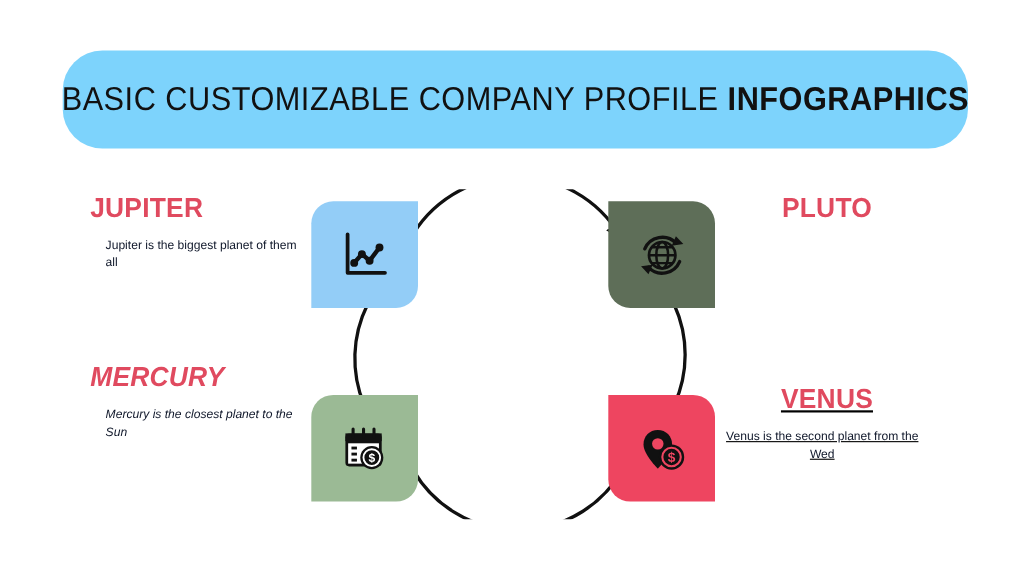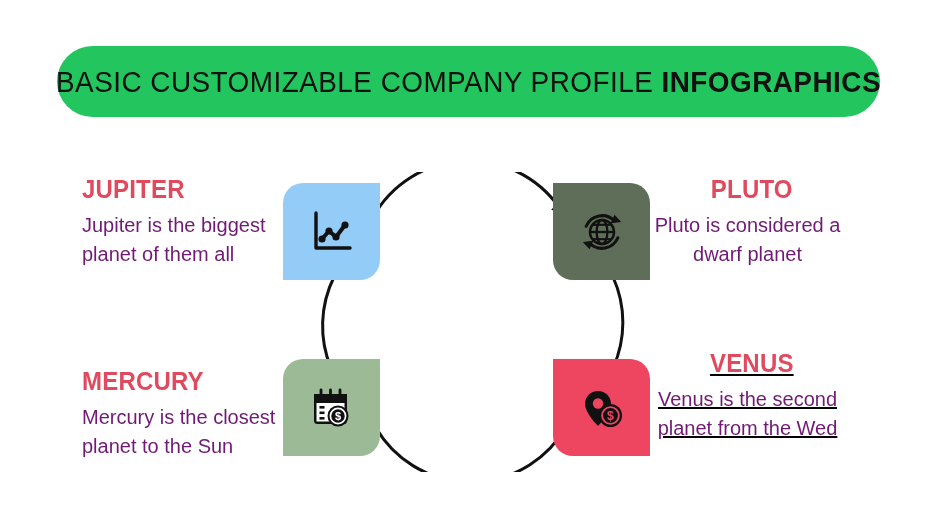--- a/index.html
+++ b/index.html
@@ -15,22 +15,22 @@
     font-family: "Liberation Sans", sans-serif;
     -webkit-font-smoothing: antialiased;
   }
 
   
   .header-bar {
     position: absolute;
     left: 57px;
     top: 46px;
     width: 823px;
-    height: 71px;
-    background: #22c55e;
+    height: 89px;
+    background: #7dd3fc;
     border-radius: 36px;
     display: flex;
     align-items: center;
     justify-content: center;
     box-sizing: border-box;
   }
   .header-title {
     font-size: 30px;
     letter-spacing: 0.5px;
     color: #111111;
@@ -45,42 +45,42 @@
 
   
   .info-block {
     position: absolute;
     width: 215px;
   }
   .info-block.left  { left: 82px;  text-align: left;  }
   .info-block.right { right: 82px; text-align: center; }
 
   .block-jupiter { top: 176px; }
-  .block-mercury { top: 368px; }
+  .block-mercury { top: 330px; font-style: italic; }
   .block-pluto   { top: 176px; }
   .block-venus   { top: 350px; text-decoration: underline; }
 
   .info-title {
     font-size: 25px;
     font-weight: 700;
     color: #E04A5F;
     letter-spacing: 0.2px;
     margin: 0 0 9px 0;
     line-height: 1.05;
     transform: scaleX(0.96);
     transform-origin: inherit;
   }
   .info-block.left .info-title  { transform-origin: left center; }
   .info-block.right .info-title { transform-origin: right center; }
 
   .info-desc {
-    font-size: 20px;
+    font-size: 11px;
     line-height: 1.42;
-    color: #701a75;
-    margin: 0;
+    color: #0f172a;
+    margin: 14px;
     font-weight: 400;
   }
 
   
   .diagram {
     position: absolute;
     left: 272px;
     top: 172px;
     width: 400px;
     height: 300px;
@@ -124,21 +124,20 @@
   <p class="info-desc">Jupiter is the biggest planet of them all</p>
 </div>
 
 <div class="info-block left block-mercury">
   <p class="info-title">MERCURY</p>
   <p class="info-desc">Mercury is the closest planet to the Sun</p>
 </div>
 
 <div class="info-block right block-pluto">
   <p class="info-title">PLUTO</p>
-  <p class="info-desc">Pluto is considered a dwarf planet</p>
 </div>
 
 <div class="info-block right block-venus">
   <p class="info-title">VENUS</p>
   <p class="info-desc">Venus is the second planet from the Wed</p>
 </div>
 
 <div class="diagram">
 
   <svg class="diagram-arc" viewBox="0 0 400 300">

